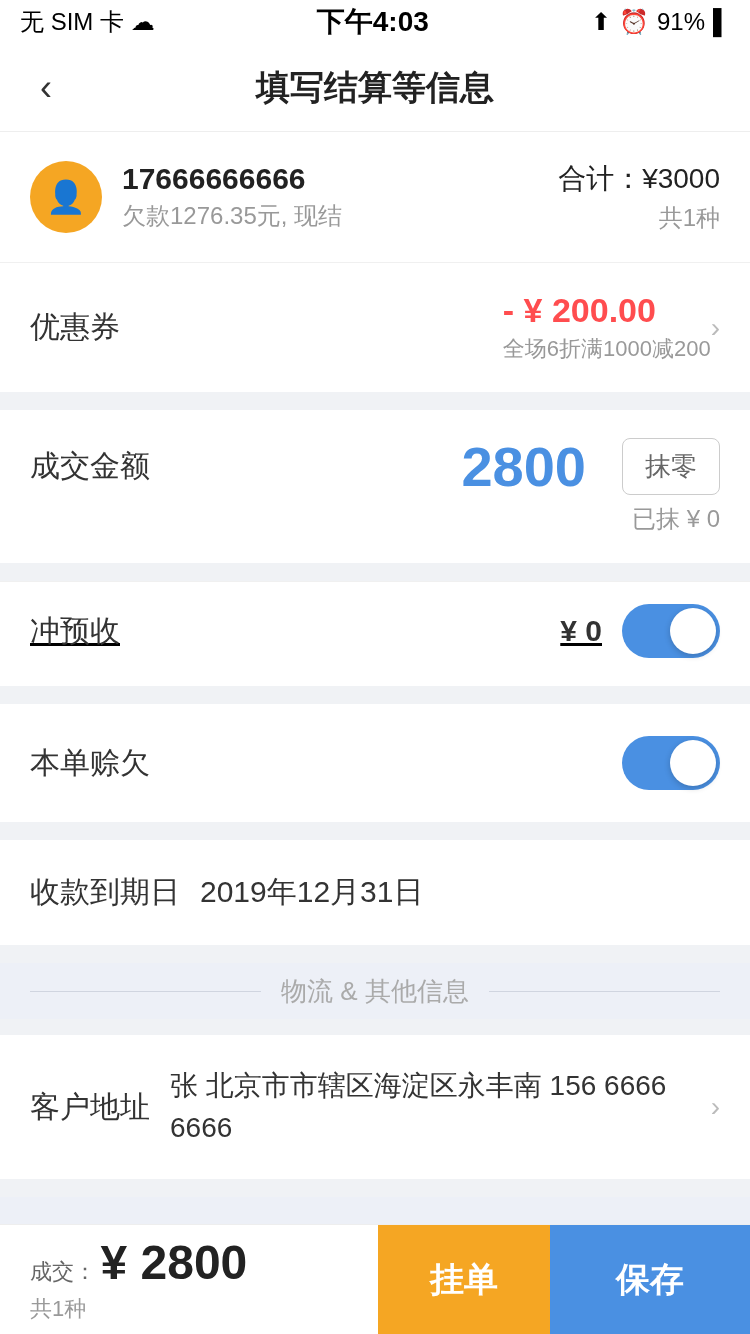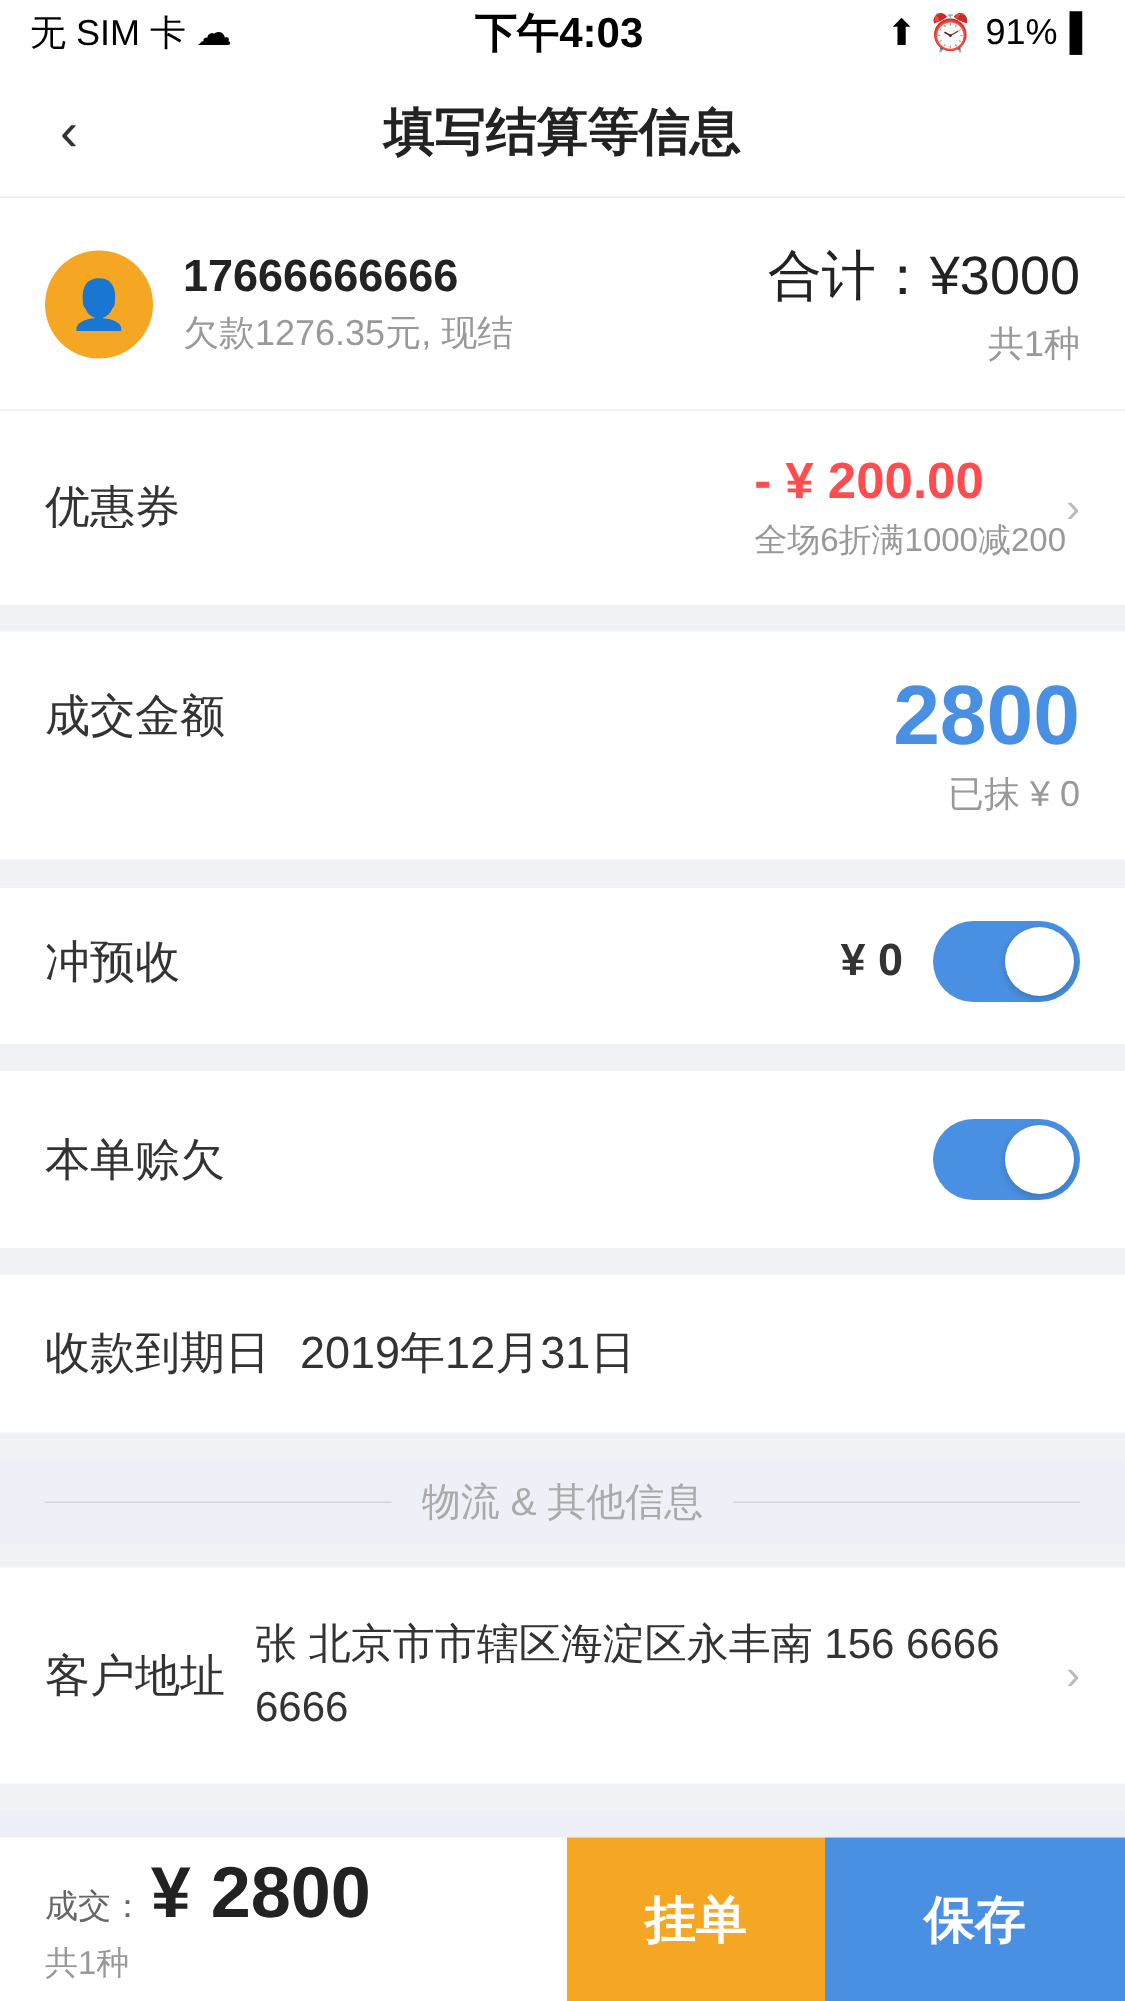--- a/index.html
+++ b/index.html
@@ -77,21 +77,21 @@
       width: 72px; height: 72px;
       border-radius: 50%;
       background: #f5a623;
       display: flex; align-items: center; justify-content: center;
       font-size: 32px; color: #fff;
     }
     .user-info-text {}
     .user-phone { font-size: 30px; font-weight: 600; color: #222; }
     .user-sub { font-size: 24px; color: #999; margin-top: 4px; }
     .user-right { text-align: right; }
-    .user-total { font-size: 36px; color: #222; font-weight: 500; }
+    .user-total { font-size: 28px; color: #222; font-weight: 500; }
     .user-total-sub { font-size: 24px; color: #999; margin-top: 4px; }
 
     
     .row-item {
       display: flex;
       align-items: center;
       justify-content: space-between;
       padding: 28px 30px;
       background: #fff;
       border-top: 1px solid #f0f0f0;
@@ -328,26 +328,27 @@
         <span class="chevron-icon">›</span>
       </div>
     </div>
   </div>
 
   <div class="deal-section section-white">
     <div class="deal-row">
       <span class="deal-label">成交金额</span>
       <div class="deal-right">
         <span class="deal-amount">2800</span>
+        <button class="round-btn">抹零</button>
       </div>
     </div>
     <div class="deal-sub">已抹  ¥ 0</div>
   </div>
 
-  <div class="section-white" style="margin-bottom:18px;">
+  <div class="section-white" style="margin-bottom:18px;text-decoration:underline;">
     <div class="prepay-row">
       <span class="prepay-label">冲预收</span>
       <div class="prepay-right">
         <div class="prepay-amount-block">
           <div class="prepay-amount">¥ 0</div>
         </div>
         <div class="toggle"></div>
       </div>
     </div>
   </div>

